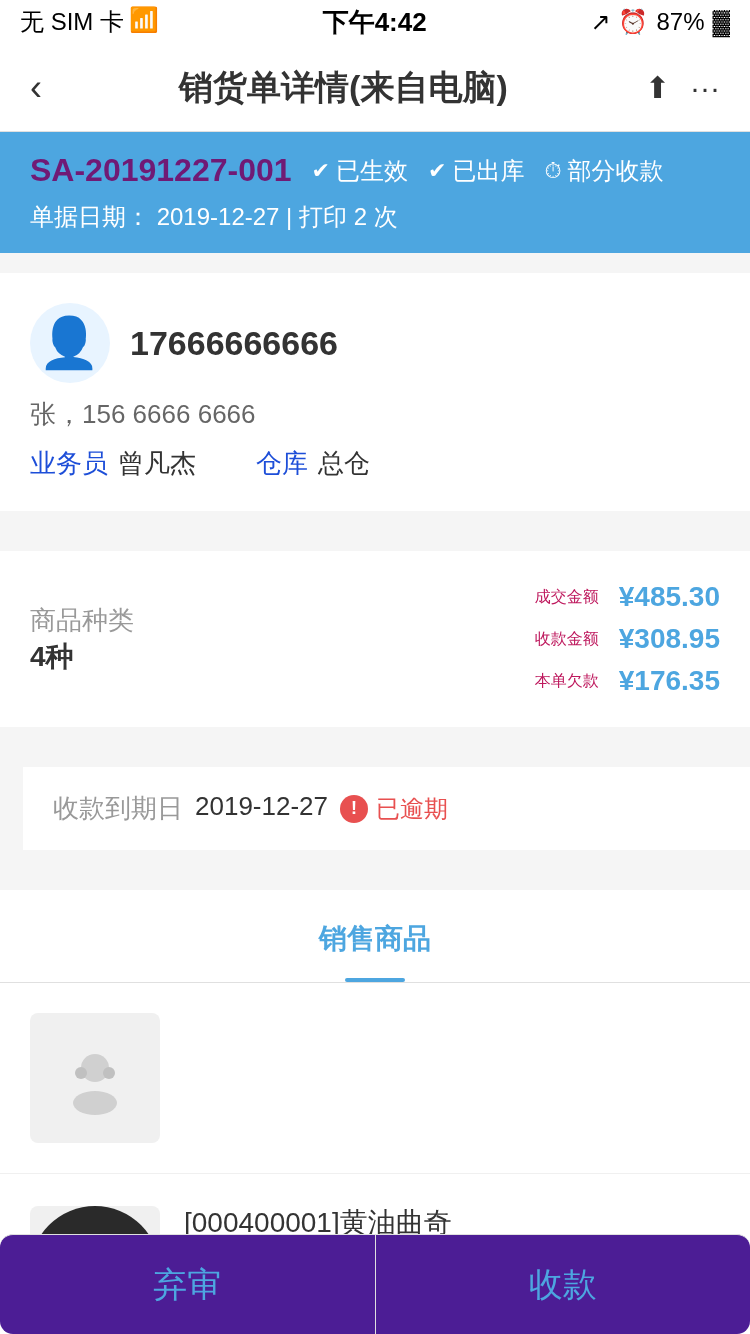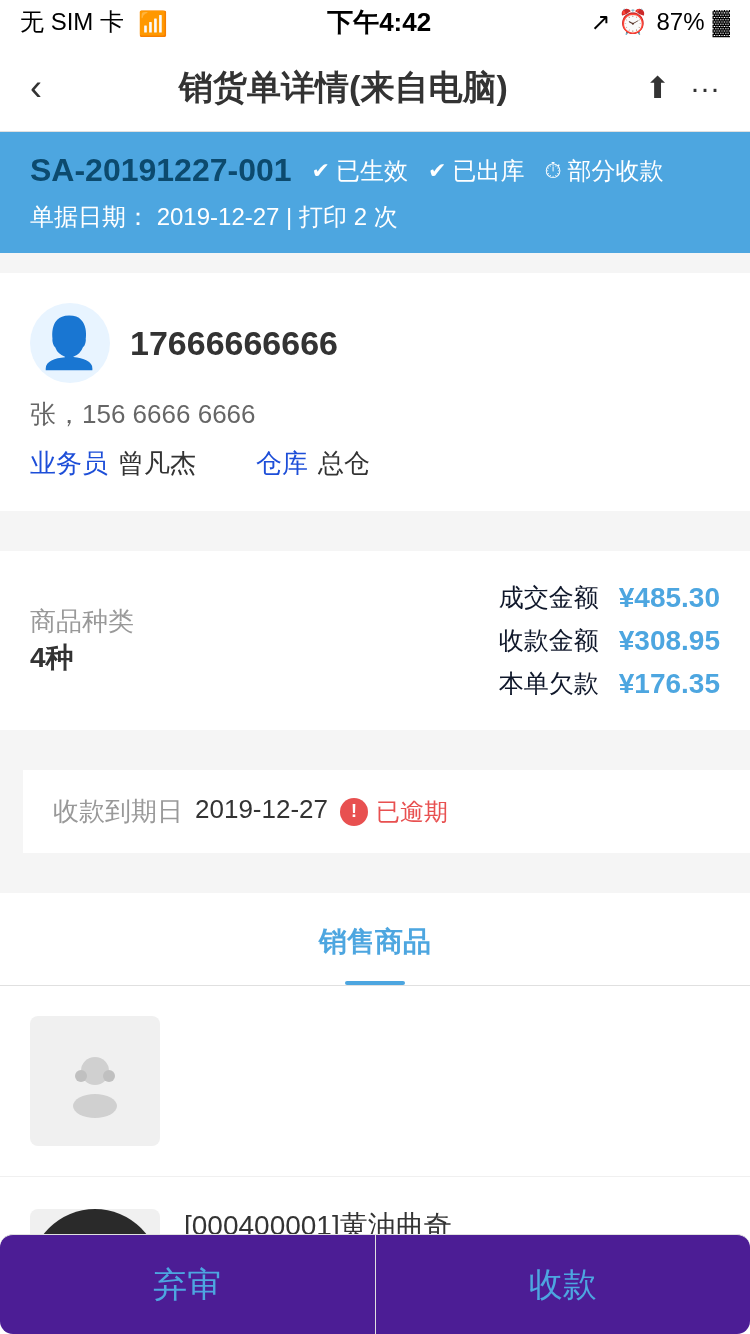--- a/index.html
+++ b/index.html
@@ -17,21 +17,21 @@
     .status-bar {
       height: 44px;
       background: #fff;
       display: flex;
       align-items: center;
       justify-content: space-between;
       padding: 0 20px;
       font-size: 24px;
       color: #000;
     }
-    .status-left { display: flex; align-items: flex-end; gap: 14px; }
+    .status-left { display: flex; align-items: flex-start; gap: 5px; }
     .status-center { font-weight: 600; font-size: 26px; }
     .status-right { display: flex; align-items: center; gap: 8px; font-size: 24px; }
 
     
     .nav-bar {
       height: 88px;
       background: #fff;
       display: flex;
       align-items: center;
       justify-content: space-between;
@@ -58,21 +58,21 @@
     }
     .banner-top {
       display: flex;
       align-items: center;
       gap: 20px;
       margin-bottom: 12px;
     }
     .order-id {
       font-size: 32px;
       font-weight: 700;
-      color: #0c4a6e;
+      color: #701a75;
     }
     .badge {
       display: flex;
       align-items: center;
       gap: 6px;
       font-size: 24px;
       color: #fff;
     }
     .badge-check { color: #fff; font-size: 22px; }
     .badge-clock { color: #fff; font-size: 22px; }
@@ -145,21 +145,21 @@
       display: flex;
       flex-direction: column;
       gap: 10px;
       align-items: flex-start;
     }
     .stat-row {
       display: flex;
       gap: 20px;
       align-items: center;
     }
-    .stat-row-label { font-size: 25px; color: #0f172a; }
+    .stat-row-label { font-size: 16px; color: #be185d; }
     .stat-row-value { font-size: 28px; color: #4DA6E0; font-weight: 600; }
 
     
     .due-section {
       background: #fff;
       padding: 24px 30px;
       margin-top: 20px;
       display: flex;
       gap: 12px;
       font-size: 26px;

